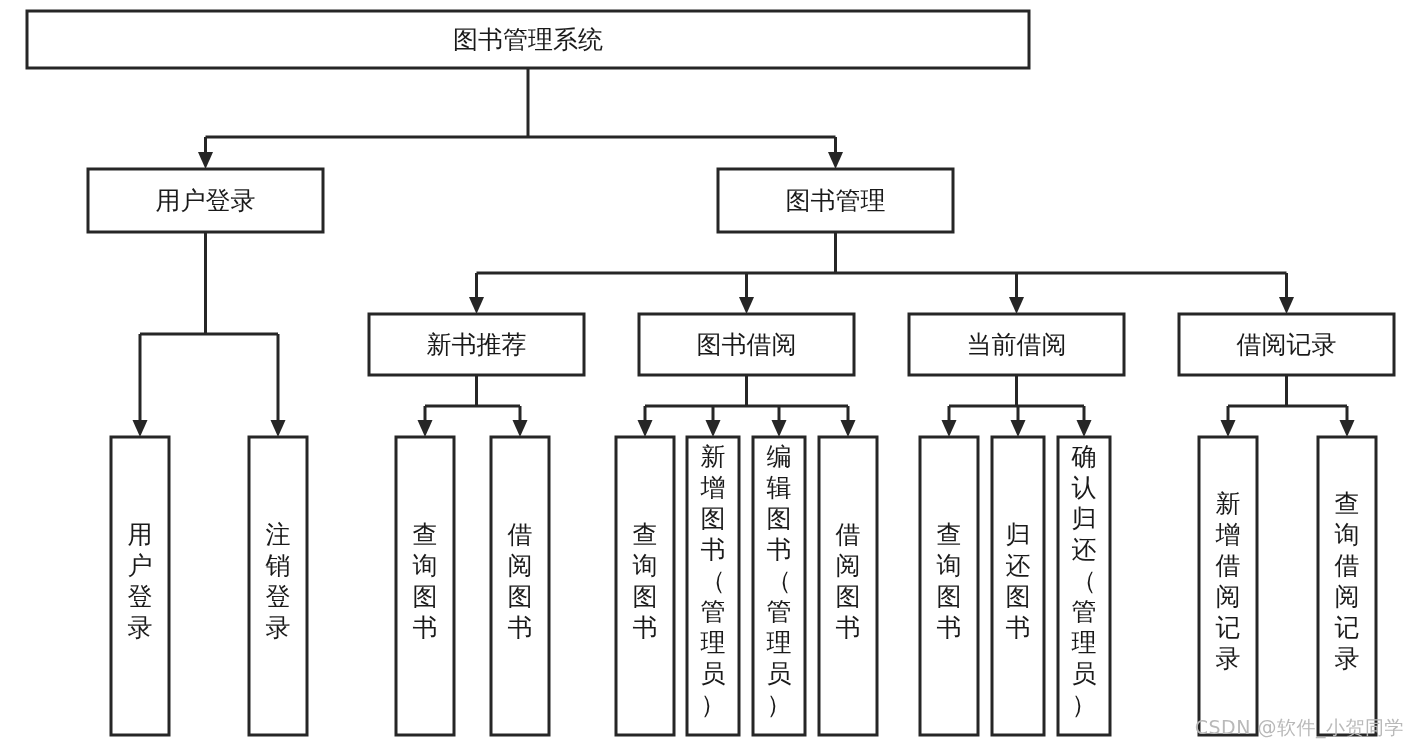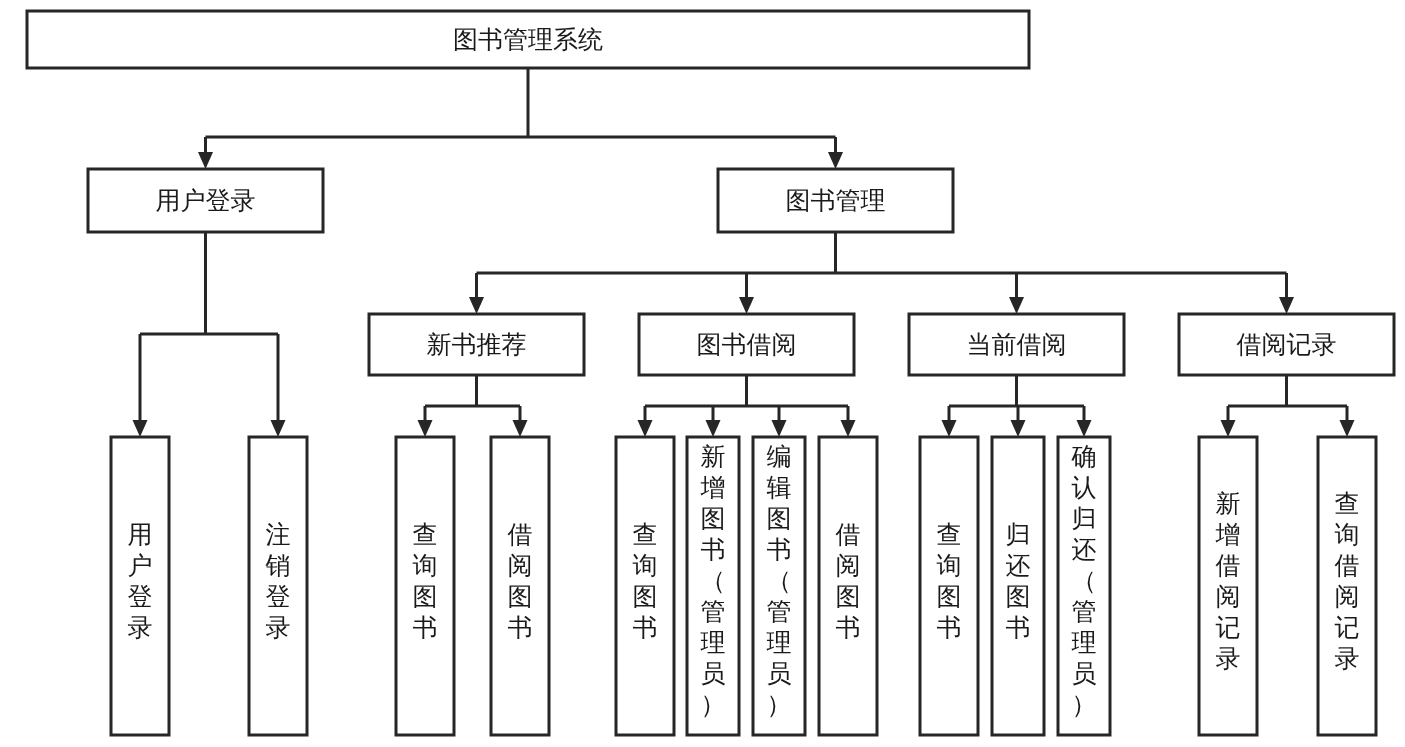--- a/index.html
+++ b/index.html
@@ -216,13 +216,14 @@
         <g>
           <rect class="node-rect" x="1192" y="437" width="58" height="298"></rect>
           <text class="node-label-vertical" x="1221" y="511.5"><tspan x="1221" dy="0">新</tspan><tspan x="1221" dy="31">增</tspan><tspan x="1221" dy="31">借</tspan><tspan x="1221" dy="31">阅</tspan><tspan x="1221" dy="31">记</tspan><tspan x="1221" dy="31">录</tspan></text>
         </g>
         <g>
           <rect class="node-rect" x="1311" y="437" width="58" height="298"></rect>
           <text class="node-label-vertical" x="1340" y="511.5"><tspan x="1340" dy="0">查</tspan><tspan x="1340" dy="31">询</tspan><tspan x="1340" dy="31">借</tspan><tspan x="1340" dy="31">阅</tspan><tspan x="1340" dy="31">记</tspan><tspan x="1340" dy="31">录</tspan></text>
         </g>
       </g>
   </svg>
+  <div class="watermark">CSDN @软件_小贺同学</div>
 </div>
 
 </body></html>

